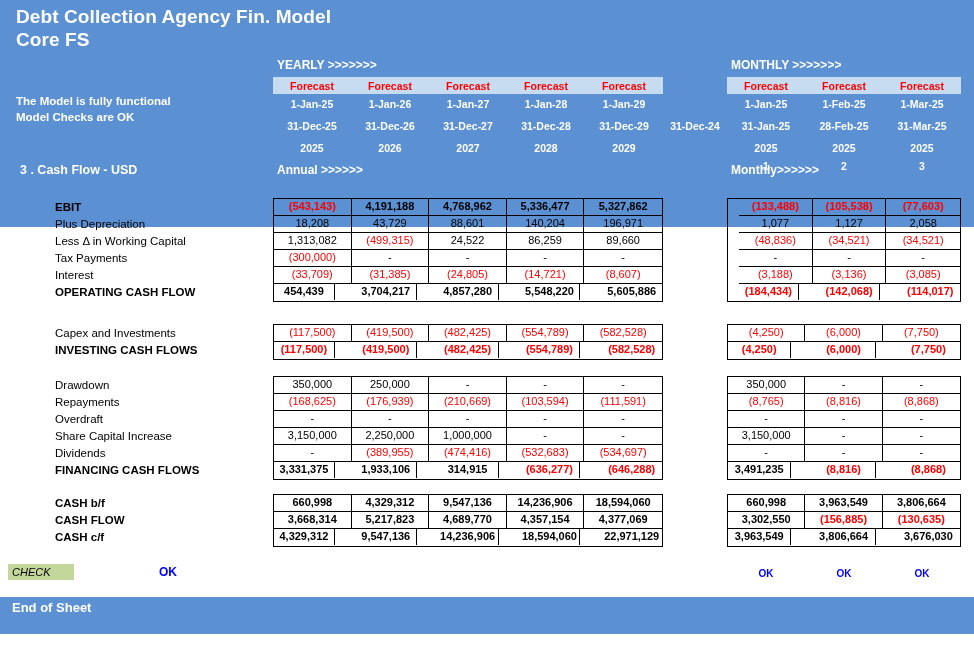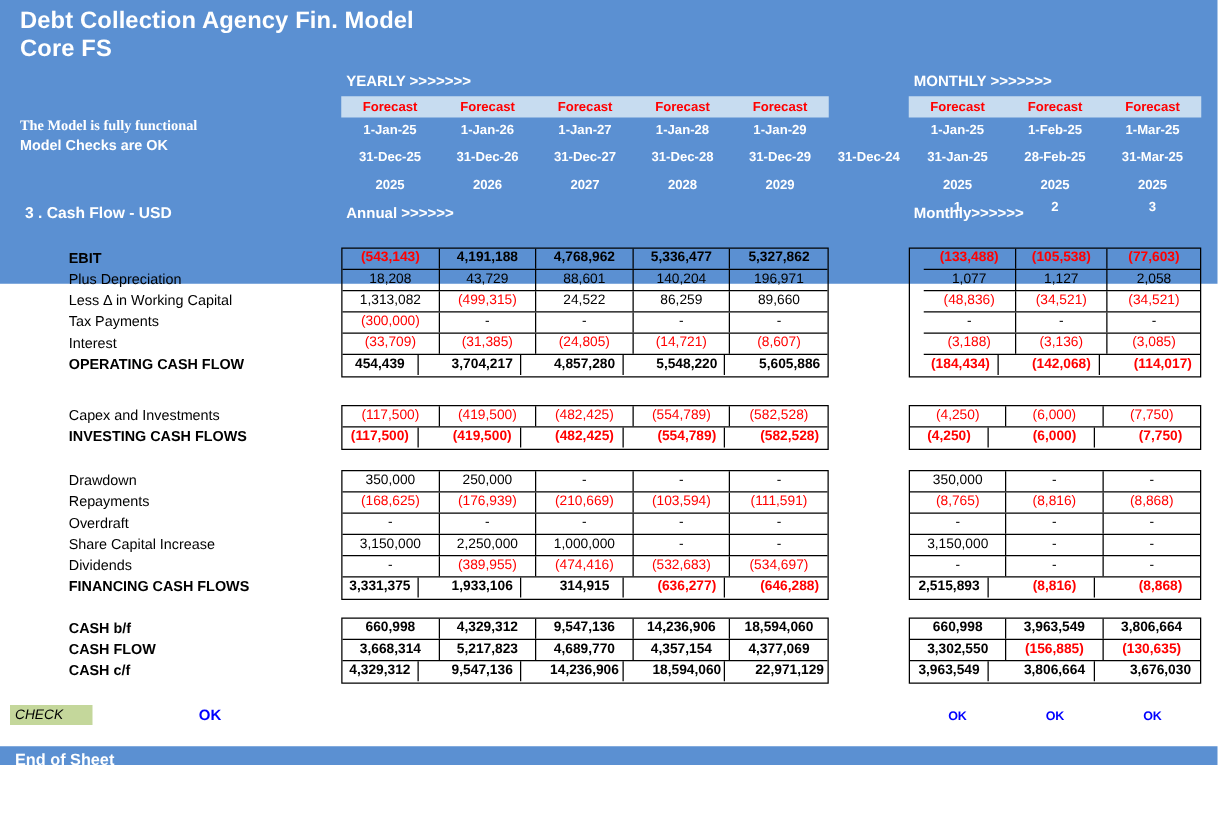--- a/index.html
+++ b/index.html
@@ -35,21 +35,21 @@
     line-height: 23px;
     letter-spacing: 0.1px;
   }
   .banner-note {
     position: absolute;
     left: 16px;
     color: #ffffff;
     font-size: 11.5px;
     font-weight: bold;
   }
-  .note1 { top: 95px; font-family: Liberation Serif, serif; }
+  .note1 { top: 95px; }
   .note2 { top: 111px; }
   .section-title {
     position: absolute;
     left: 20px; top: 163px;
     color: #ffffff;
     font-size: 12.5px;
     font-weight: bold;
   }
   .period-tag {
     position: absolute;
@@ -188,21 +188,21 @@
     text-align: center;
     color: #0000FF;
     font-size: 10px;
     font-weight: bold;
   }
 
   
   .footer {
     position: absolute;
     left: 0; top: 597px;
-    width: 974px; height: 15px;
+    width: 974px; height: 37px;
     background: #5B90D2;
   }
   .footer-label {
     position: absolute;
     left: 12px; top: 2px;
     color: #ffffff;
     font-size: 13px;
     font-weight: bold;
     line-height: 18px;
   }
@@ -453,21 +453,21 @@
         <div class="cell pos">3,150,000</div>
         <div class="cell dash">-</div>
         <div class="cell dash">-</div>
       </div>
       <div class="grid-row">
         <div class="cell dash">-</div>
         <div class="cell dash">-</div>
         <div class="cell dash">-</div>
       </div>
       <div class="grid-row">
-        <div class="cell pos bold">2,515,893</div>
+        <div class="cell pos bold">3,491,235</div>
         <div class="cell neg bold">(8,816)</div>
         <div class="cell neg bold">(8,868)</div>
       </div>
     </div>
     <div class="row-label bold" style="top: 495px;">CASH b/f</div>
     <div class="row-label bold" style="top: 512px;">CASH FLOW</div>
     <div class="row-label bold" style="top: 529px;">CASH c/f</div>
     <div class="grid annual blk-cash" style="top: 494px;">
       <div class="grid-row">
         <div class="cell pos bold">660,998</div>

